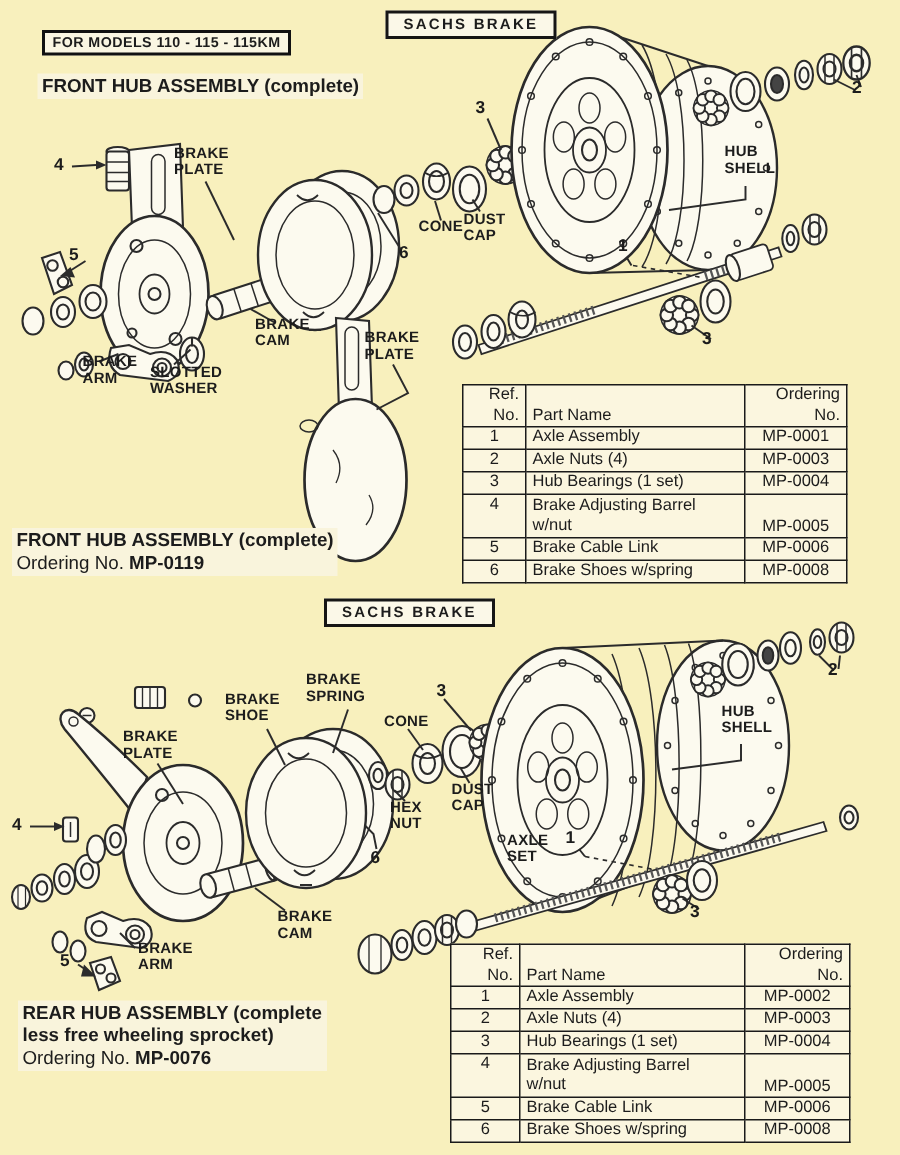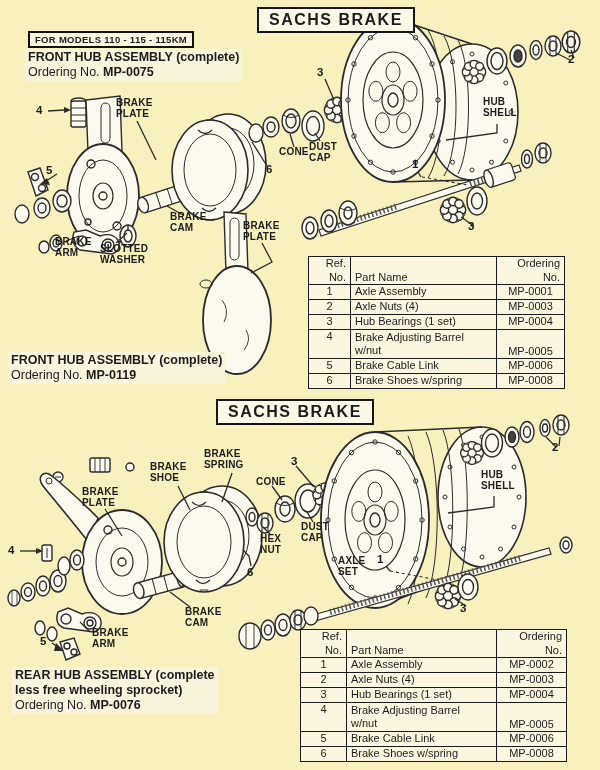--- a/index.html
+++ b/index.html
@@ -5,21 +5,21 @@
   html,body{margin:0;padding:0;background:#d8d2b8;}
   .page{
     position:relative;width:600px;height:770px;overflow:hidden;
     background:#f8f0bd;
     font-family:"Liberation Sans", sans-serif;
     color:#1c1c1c;
   }
   svg.linework{position:absolute;left:0;top:0;z-index:1;}
   .title-box{
     position:absolute;z-index:3;border:2.5px solid #161616;background:#fbf8e8;
-    font-size:16px;font-weight:bold;letter-spacing:1.5px;padding:2px 10px;white-space:nowrap;
+    font-size:10px;font-weight:bold;letter-spacing:1.5px;padding:2px 10px;white-space:nowrap;
   }
   .badge{
     position:absolute;z-index:3;border:2.5px solid #111;background:#faf6e2;
     font-size:9.5px;font-weight:bold;letter-spacing:.3px;padding:1px 5px;white-space:nowrap;
   }
   .assembly{position:absolute;z-index:3;font-size:12.5px;background:#f9f4dc;padding:1px 3px;}
   .assembly .hd{font-weight:bold;white-space:pre-line;line-height:1.18;}
   .assembly .ordering{line-height:1.2;}
   .assembly .ordering b{font-weight:bold;}
   .lbl{
@@ -390,25 +390,24 @@
       <path d="M494,496 L494,507 L448,513"></path>
       <path d="M556,447 L546,437 M559,446 L560,437"></path>
       <path d="M386,566 L390,571"></path>
       <line x1="390" y1="571" x2="438" y2="580" stroke-dasharray="3 3" stroke-width="1.1"></line>
       <line x1="466" y1="606" x2="455" y2="599"></line>
     </g>
   </svg>
 
   <div class="title-box" style="left:257px;top:7px;">SACHS BRAKE</div>
 
-  <div class="badge" style="left:28px;top:31px;">FOR MODELS 110 - 115 - 115KM</div>
+  <div class="badge" style="left:28px;top:20px;">FOR MODELS 110 - 115 - 115KM</div>
 
   <div class="assembly" style="left:25px;top:49px;">
     <div class="hd">FRONT HUB ASSEMBLY (complete)</div>
-    <div class="ordering"><span>Ordering No.</span>&nbsp;<b>MP-0075</b></div>
   </div>
 
   <div class="lbl" style="left:116px;top:97px;">BRAKE
 PLATE</div>
   <div class="num" style="left:36px;top:104px;">4</div>
   <div class="num" style="left:46px;top:164px;">5</div>
   <div class="lbl" style="left:55px;top:236px;">BRAKE
 ARM</div>
   <div class="lbl" style="left:100px;top:243px;">SLOTTED
 WASHER</div>

